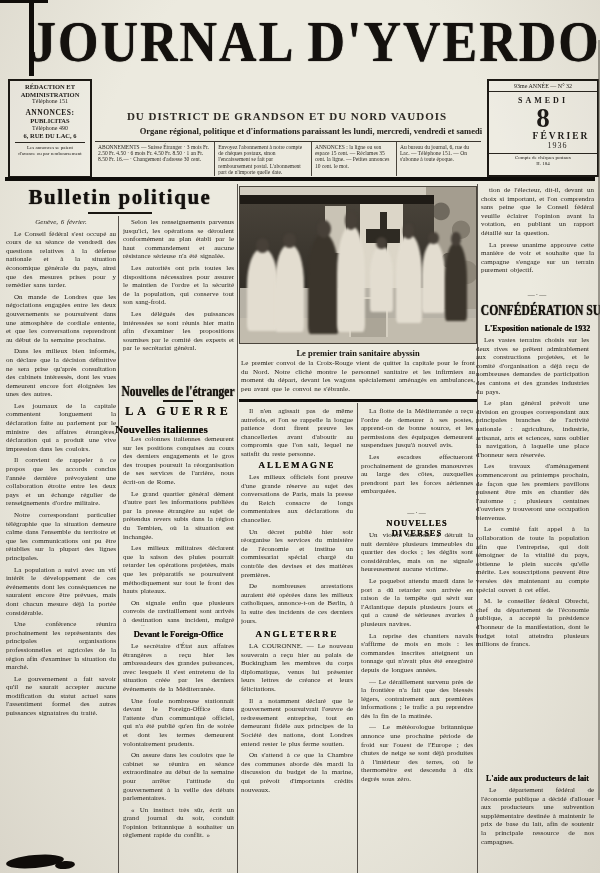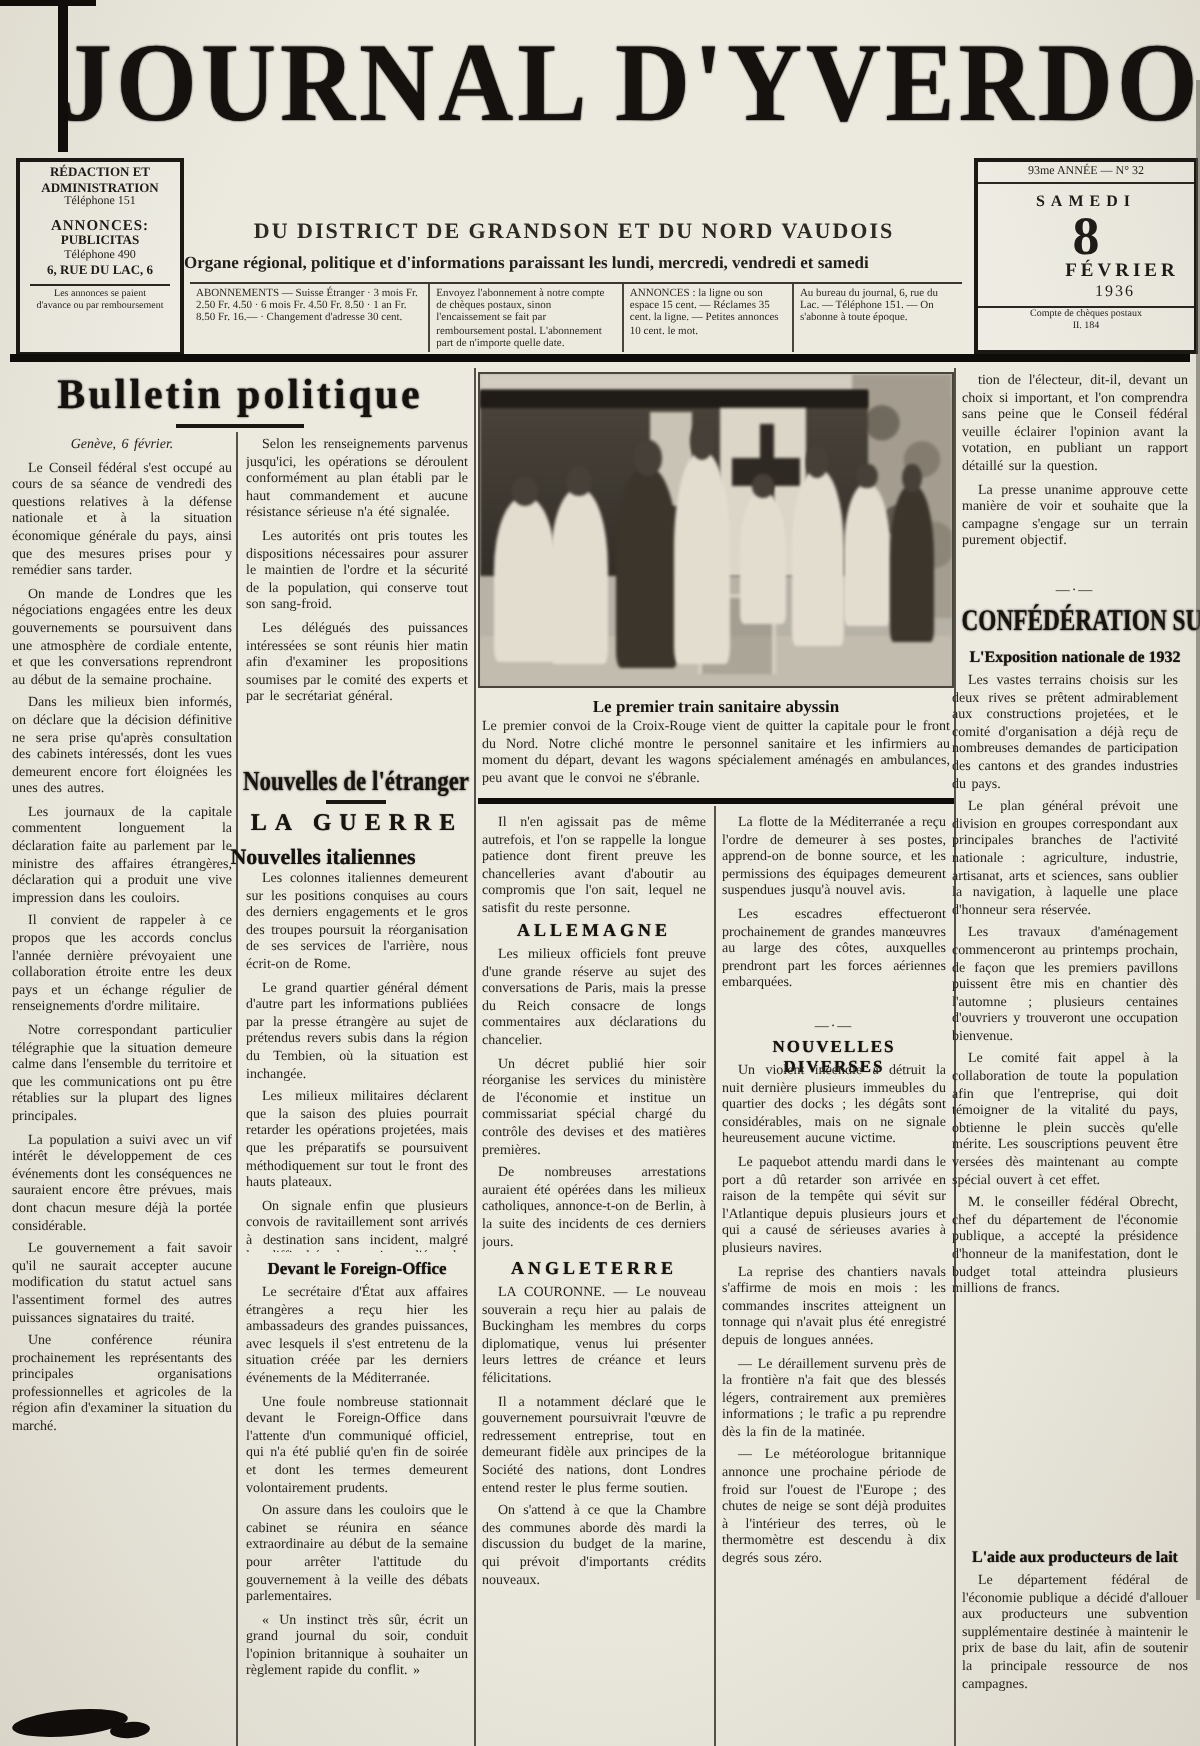--- a/index.html
+++ b/index.html
@@ -8,21 +8,21 @@
         font-family:"Liberation Serif", serif;color:#1e1b18;}
   .abs{position:absolute;}
   
   .main-title{left:30px;top:8px;width:540px;text-align:center;font-weight:bold;
       font-size:52px;line-height:64px;letter-spacing:2px;transform:scaleY(1.08);
       transform-origin:top;white-space:nowrap;color:#14110e;text-shadow:0 0 1px #14110e;}
   .subtitle{left:92px;top:82px;width:390px;text-align:center;font-size:26px;line-height:28px;
       letter-spacing:2px;color:#2a2621;text-shadow:0 0 1px #3a352e;white-space:nowrap;}
   .district{left:92px;top:110px;width:390px;text-align:center;font-weight:bold;
       font-size:11px;letter-spacing:1px;color:#2e2a24;filter:blur(.2px);white-space:nowrap;}
-  .tagline{left:92px;top:126px;width:390px;text-align:left;font-weight:bold;
+  .tagline{left:92px;top:126px;width:390px;text-align:right;font-weight:bold;
       font-size:8.5px;color:#23201b;filter:blur(.25px);white-space:nowrap;}
   .box{border:2px solid #1c1914;background:rgba(255,255,255,.12);text-align:center;}
   .admin-box{left:8px;top:79px;width:78px;height:91px;padding:2px 1px;}
   .admin-box .b1{font-weight:bold;font-size:6.5px;line-height:7.5px;}
   .admin-box .b2{font-size:6px;line-height:7px;}
   .admin-box .big{font-weight:bold;font-size:7.5px;line-height:9px;letter-spacing:.5px;margin-top:3px;}
   .admin-box hr{border:none;border-top:1px solid #2a2620;margin:3px 4px 2px;}
   .admin-box .tiny{font-size:5px;line-height:5.5px;filter:blur(.3px);}
   .date-box{left:487px;top:79px;width:108px;height:94px;}
   .date-box .row1{font-size:6px;line-height:10px;border-bottom:1px solid #2a2620;filter:blur(.2px);}
@@ -137,22 +137,22 @@
 
   <div class="abs txt" style="left:6px;top:218px;width:110px;height:650px;">
       <p class="dateline">Genève, 6 février.</p>
       <p>Le Conseil fédéral s'est occupé au cours de sa séance de vendredi des questions relatives à la défense nationale et à la situation économique générale du pays, ainsi que des mesures prises pour y remédier sans tarder.</p>
       <p>On mande de Londres que les négociations engagées entre les deux gouvernements se poursuivent dans une atmosphère de cordiale entente, et que les conversations reprendront au début de la semaine prochaine.</p>
       <p>Dans les milieux bien informés, on déclare que la décision définitive ne sera prise qu'après consultation des cabinets intéressés, dont les vues demeurent encore fort éloignées les unes des autres.</p>
       <p>Les journaux de la capitale commentent longuement la déclaration faite au parlement par le ministre des affaires étrangères, déclaration qui a produit une vive impression dans les couloirs.</p>
       <p>Il convient de rappeler à ce propos que les accords conclus l'année dernière prévoyaient une collaboration étroite entre les deux pays et un échange régulier de renseignements d'ordre militaire.</p>
       <p>Notre correspondant particulier télégraphie que la situation demeure calme dans l'ensemble du territoire et que les communications ont pu être rétablies sur la plupart des lignes principales.</p>
       <p>La population a suivi avec un vif intérêt le développement de ces événements dont les conséquences ne sauraient encore être prévues, mais dont chacun mesure déjà la portée considérable.</p>
+      <p>Une conférence réunira prochainement les représentants des principales organisations professionnelles et agricoles de la région afin d'examiner la situation du marché.</p>
       <p>Le gouvernement a fait savoir qu'il ne saurait accepter aucune modification du statut actuel sans l'assentiment formel des autres puissances signataires du traité.</p>
-      <p>Une conférence réunira prochainement les représentants des principales organisations professionnelles et agricoles de la région afin d'examiner la situation du marché.</p>
     </div>
   <div class="abs txt" style="left:123px;top:218px;width:111px;height:161px;">
       <p>Selon les renseignements parvenus jusqu'ici, les opérations se déroulent conformément au plan établi par le haut commandement et aucune résistance sérieuse n'a été signalée.</p>
       <p>Les autorités ont pris toutes les dispositions nécessaires pour assurer le maintien de l'ordre et la sécurité de la population, qui conserve tout son sang-froid.</p>
       <p>Les délégués des puissances intéressées se sont réunis hier matin afin d'examiner les propositions soumises par le comité des experts et par le secrétariat général.</p>
     </div>
 
   <div class="abs blackletter" style="left:119px;top:384px;width:118px;">Nouvelles de l'étranger</div>
   <div class="abs h-rule" style="left:163px;top:400px;width:30px;height:1.5px;"></div>
   <div class="abs h-caps" style="left:123px;top:404px;width:111px;font-size:12px;letter-spacing:4px;">LA GUERRE</div>

